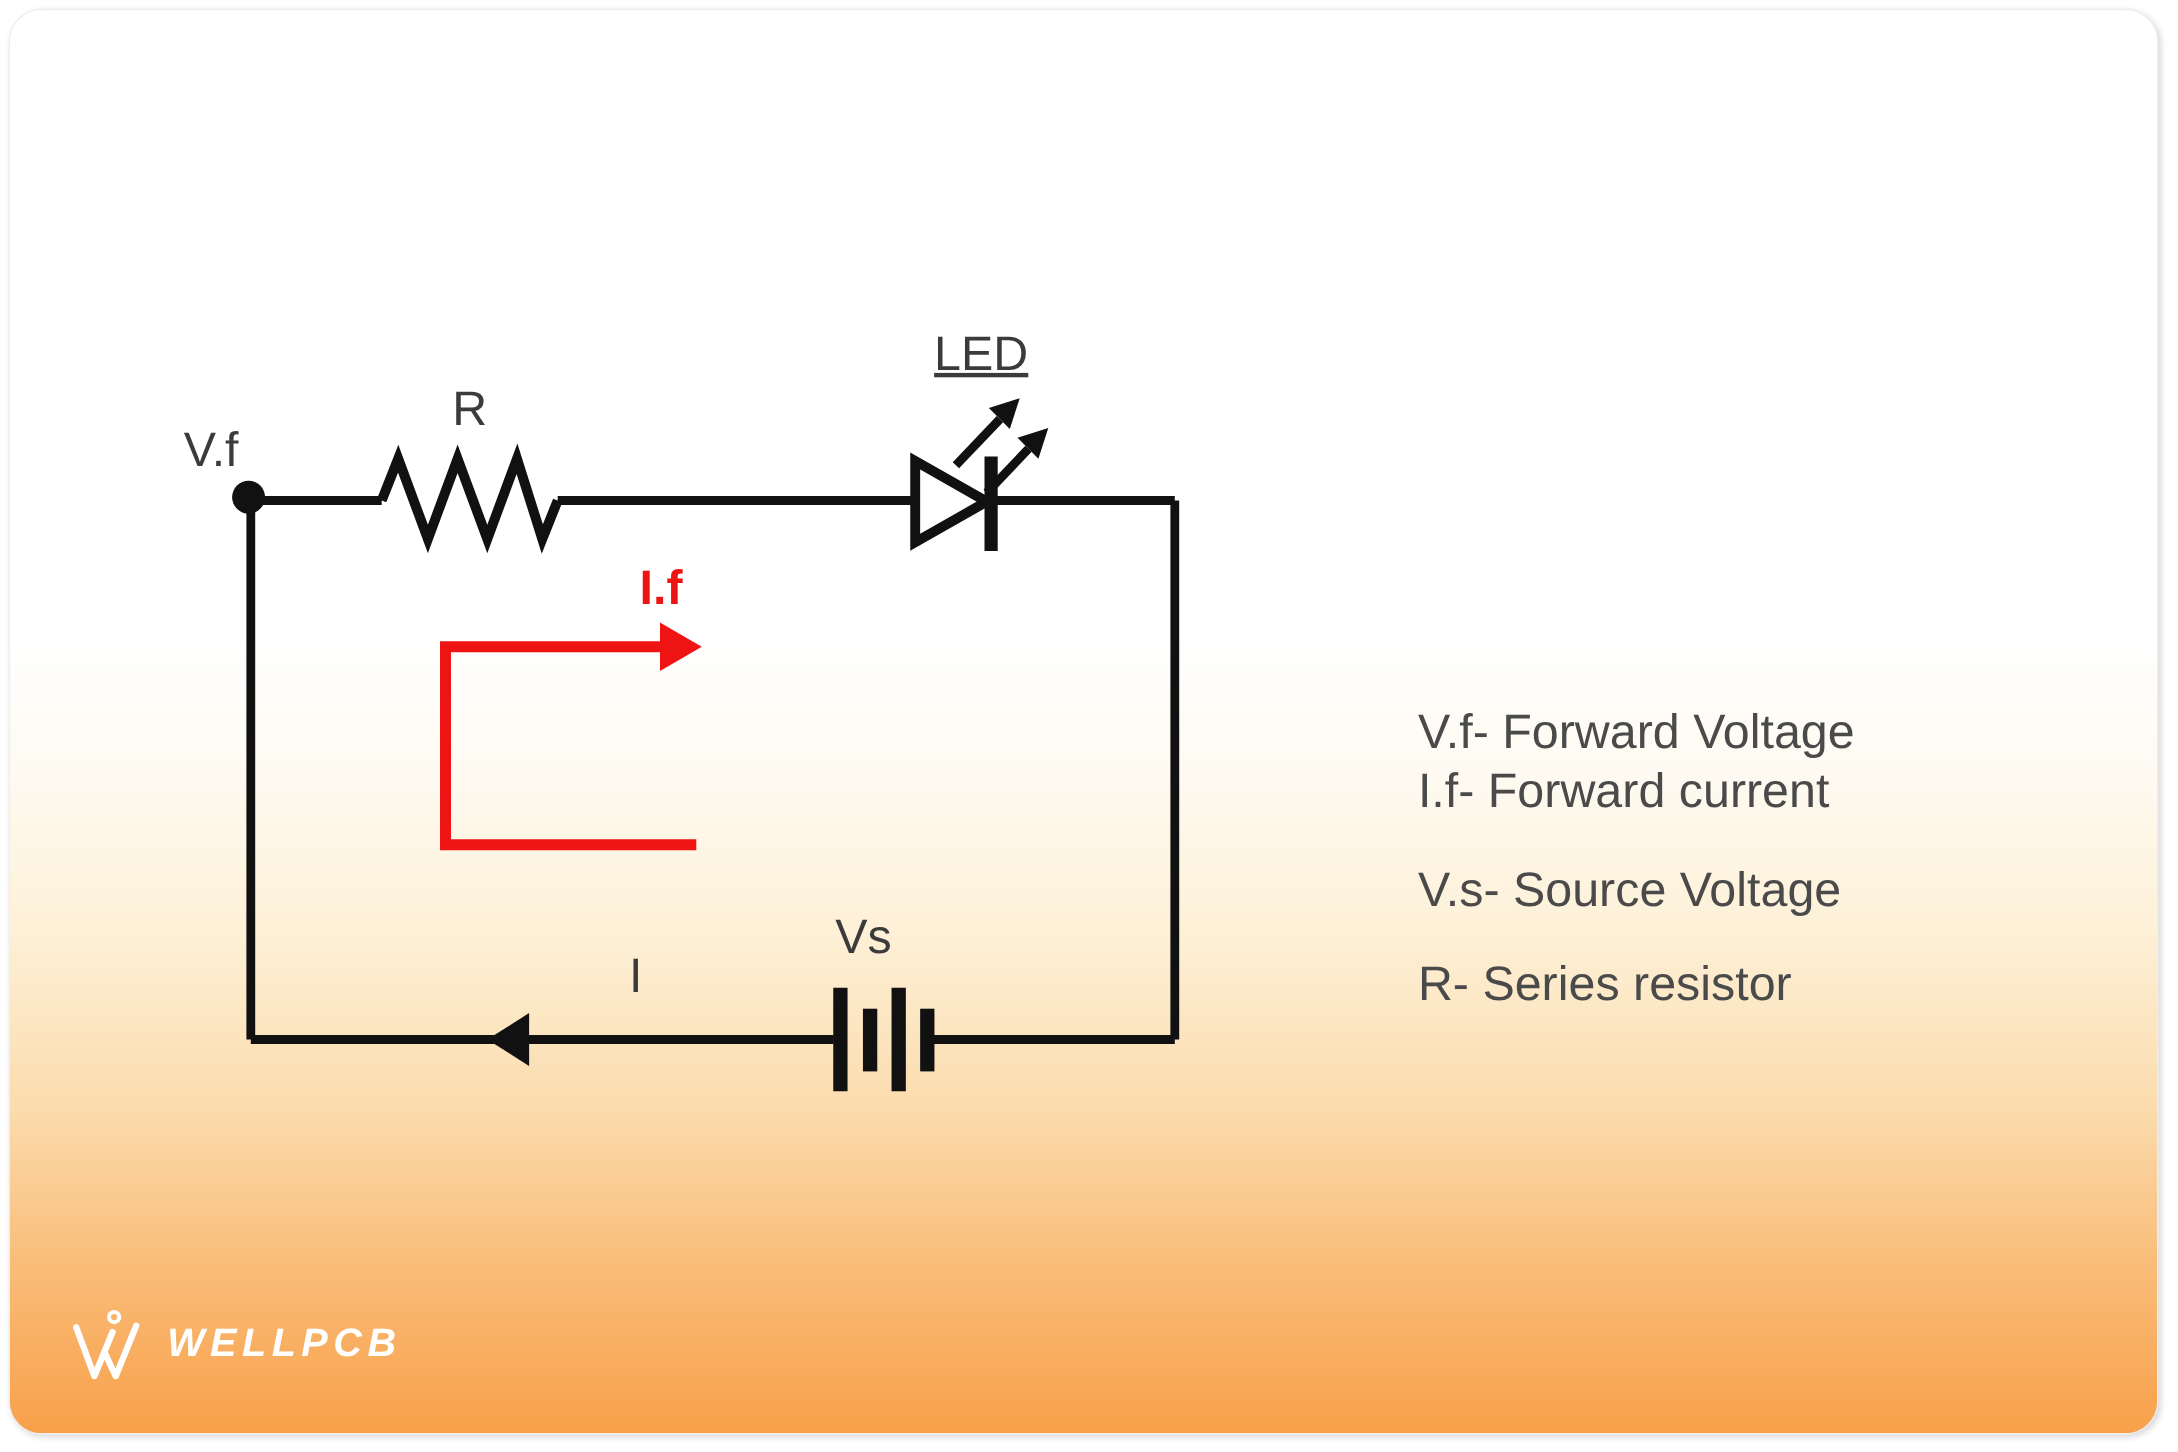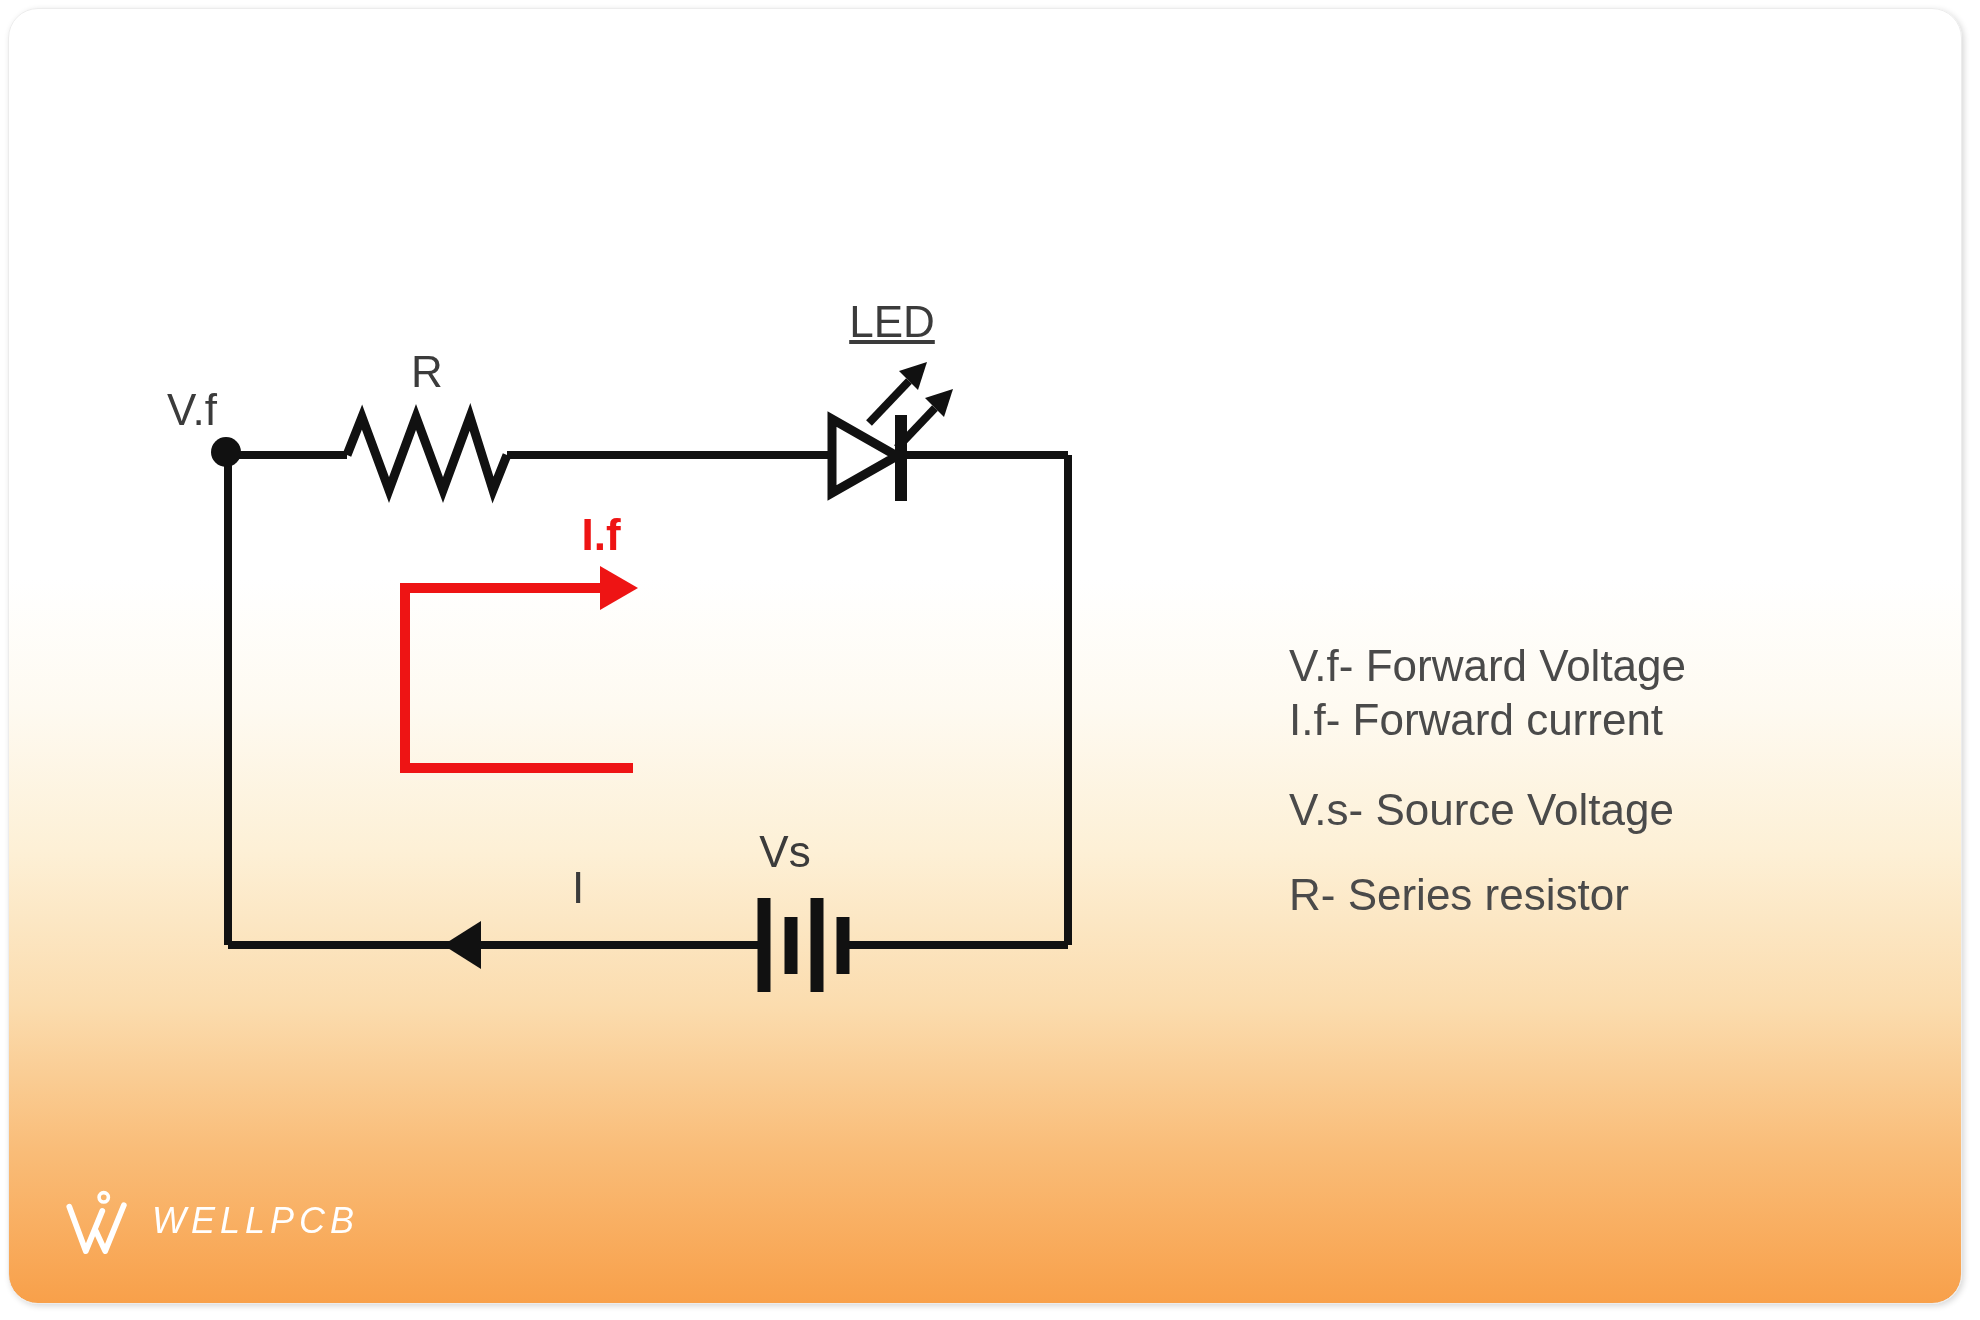--- a/index.html
+++ b/index.html
@@ -68,21 +68,21 @@
     display: flex;
     align-items: center;
     gap: 12px;
   }
   .logo-mark { width: 84px; height: 66px; }
   .logo-mark path   { stroke: var(--logo-text,#fff); stroke-width: 8; fill: none; stroke-linecap: round; stroke-linejoin: round; }
   .logo-mark circle { stroke: var(--logo-text,#fff); stroke-width: 5; fill: none; }
   .logo-text {
     color: var(--logo-text, #ffffff);
     font-size: 36px;
-    font-weight: normal;
+    font-weight: bold;
     font-style: italic;
     letter-spacing: 5px;
     line-height: 1;
   }
 </style>
 </head>
 <body>
 
 <div class="card"></div>
 

